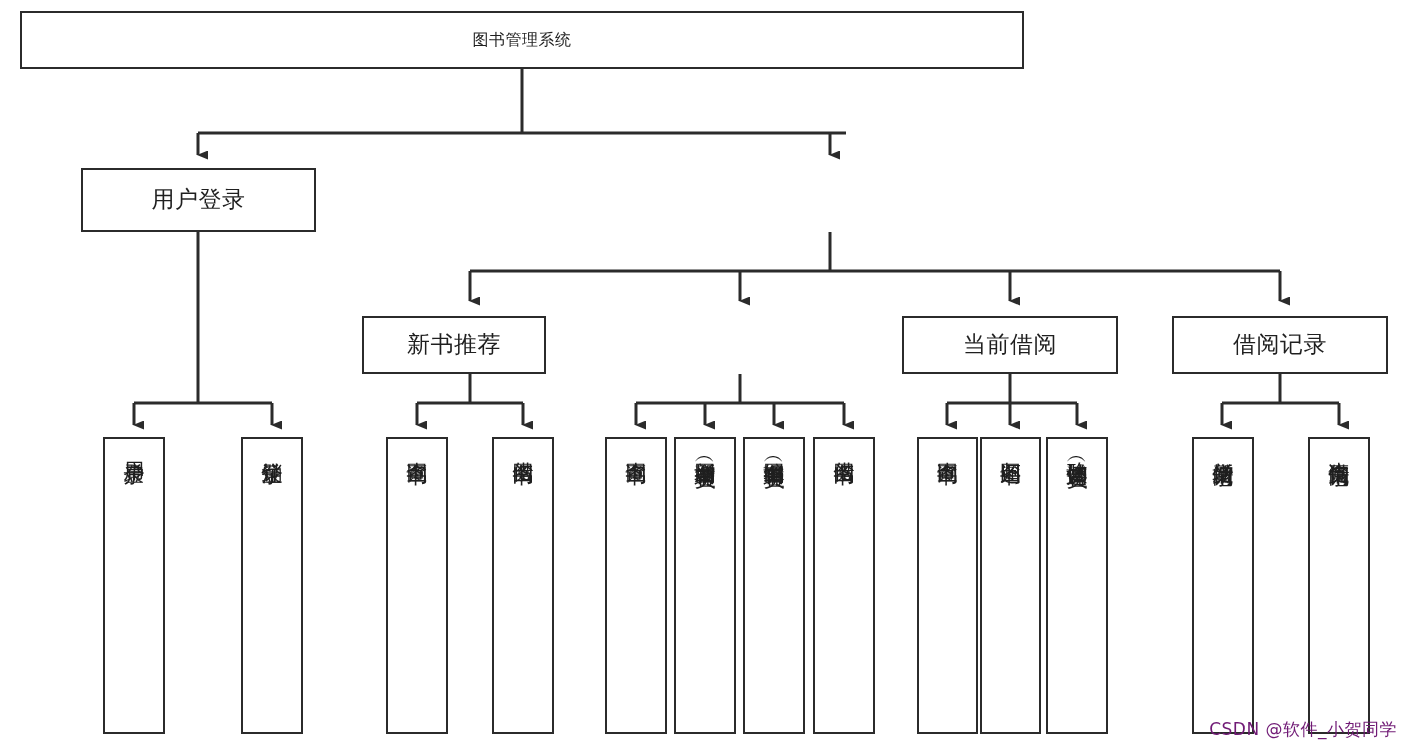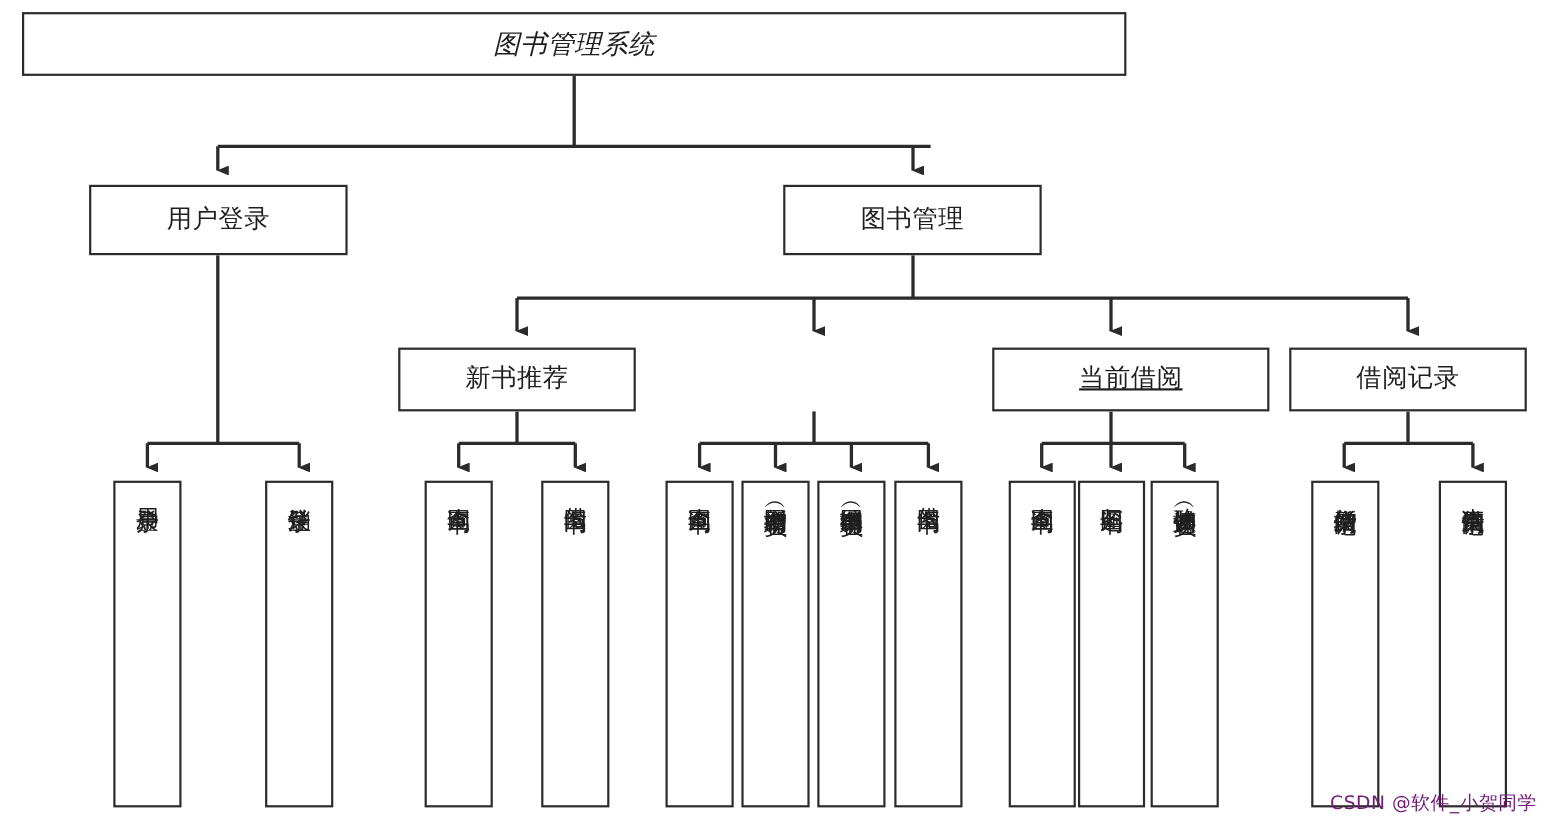--- a/index.html
+++ b/index.html
@@ -35,22 +35,21 @@
     align-items: center;
     justify-content: center;
     color: #1f1f1f;
   }
   .node.h {
     font-size: 23px;
     letter-spacing: 0.5px;
     line-height: 1.1;
   }
   .node.root {
-    font-size: 24px;
-    font-style: italic;
+    font-size: 16px;
   }
   .node.leaf {
     align-items: flex-start;
     justify-content: center;
     padding-top: 6px;
   }
   .vtext {
     writing-mode: vertical-rl;
     text-orientation: upright;
     font-size: 21px;
@@ -121,24 +120,23 @@
       <path d="M1280,374 L1280,403"></path>
       <path d="M1222,403 L1339,403"></path>
       <path d="M1222,403 L1222,425" marker-end="url(#arrowhead)"></path>
       <path d="M1339,403 L1339,425" marker-end="url(#arrowhead)"></path>
     </g>
   </svg>
 
   <div class="node h root" style="left:20px; top:11px; width:1004px; height:58px;">图书管理系统</div>
 
   <div class="node h" style="left:81px; top:168px; width:235px; height:64px;">用户登录</div>
-  <div class="node h" style="left:712px; top:168px; width:235px; height:64px;">图书管理</div>
 
-  <div class="node h" style="left:362px; top:316px; width:216px; height:58px;">新书推荐</div>
-  <div class="node h" style="left:902px; top:316px; width:252px; height:58px;text-decoration:underline;">当前借阅</div>
+  <div class="node h" style="left:362px; top:316px; width:184px; height:58px;">新书推荐</div>
+  <div class="node h" style="left:902px; top:316px; width:216px; height:58px;">当前借阅</div>
   <div class="node h" style="left:1172px; top:316px; width:216px; height:58px;">借阅记录</div>
 
   <div class="node leaf" style="left:103px; top:437px; width:62px; height:297px;">
     <span class="vtext">用户登录</span>
   </div>
   <div class="node leaf" style="left:241px; top:437px; width:62px; height:297px;">
     <span class="vtext">注销登录</span>
   </div>
 
   <div class="node leaf" style="left:386px; top:437px; width:62px; height:297px;">

